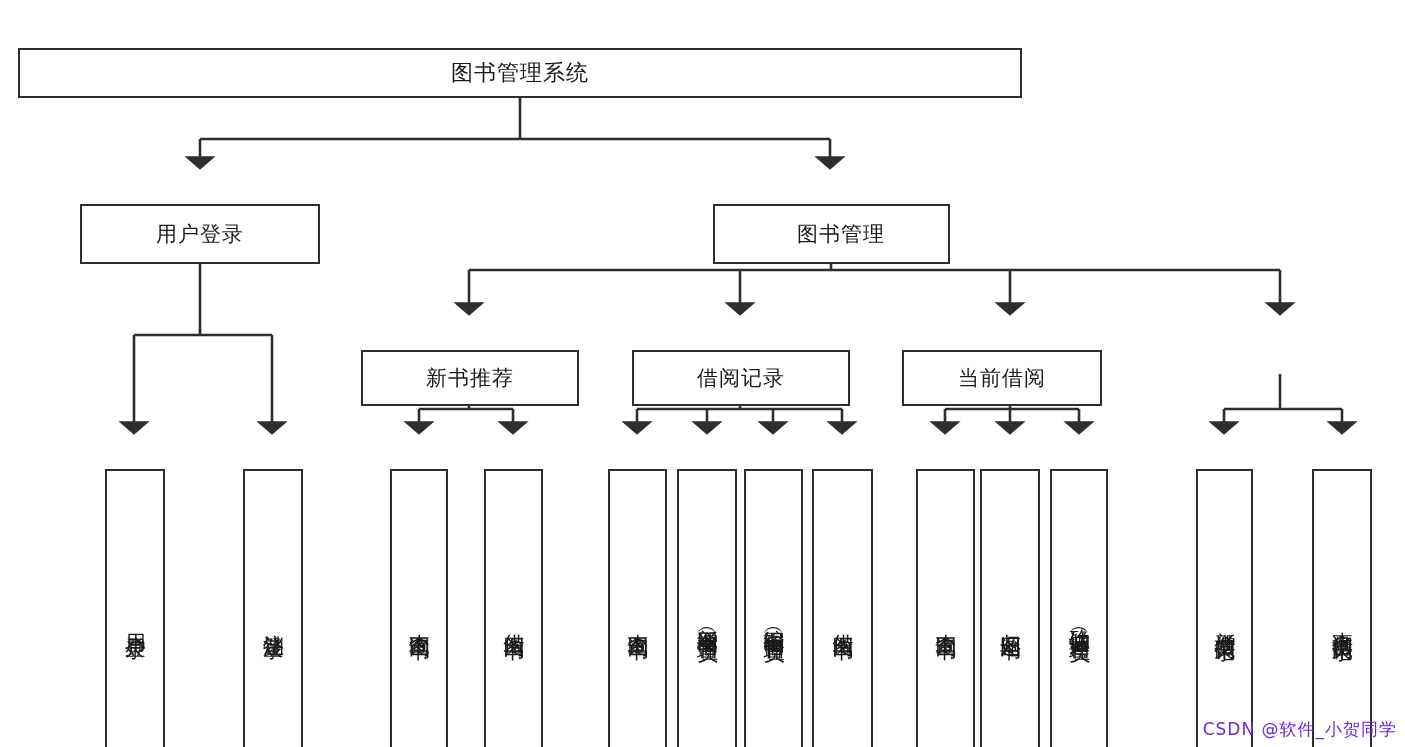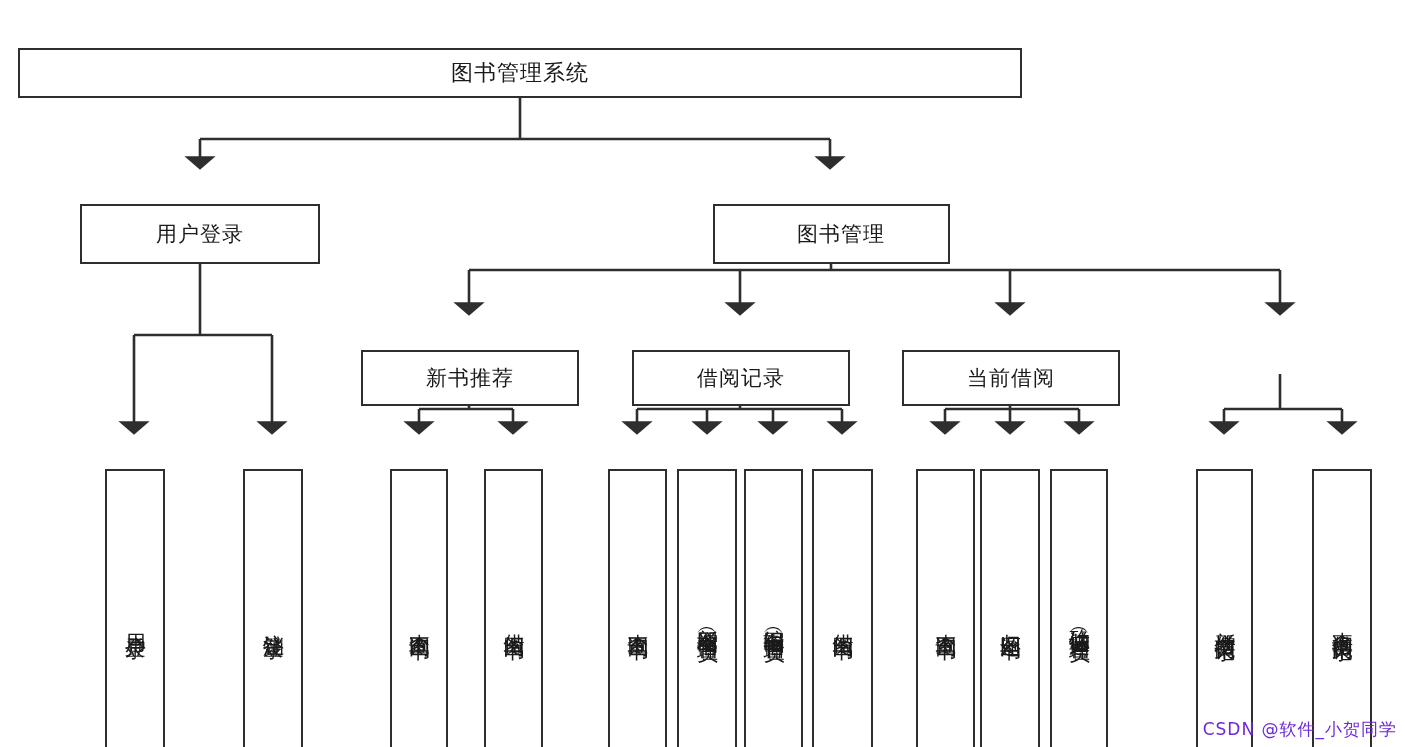--- a/index.html
+++ b/index.html
@@ -84,21 +84,21 @@
   <div class="node h" style="left:713px;top:172px;width:237px;height:60px;padding-left:19px;">
     <span>图书管理</span>
   </div>
 
   <div class="node h" style="left:361px;top:318px;width:218px;height:56px;">
     <span>新书推荐</span>
   </div>
   <div class="node h" style="left:632px;top:318px;width:218px;height:56px;">
     <span>借阅记录</span>
   </div>
-  <div class="node h" style="left:902px;top:318px;width:218px;height:56px;">
+  <div class="node h" style="left:902px;top:318px;width:200px;height:56px;">
     <span>当前借阅</span>
   </div>
 
   <div class="node v" style="left:105px;top:437px;width:60px;height:298px;">
     <span>用户登录</span>
   </div>
   <div class="node v" style="left:243px;top:437px;width:60px;height:298px;">
     <span>注销登录</span>
   </div>
 

